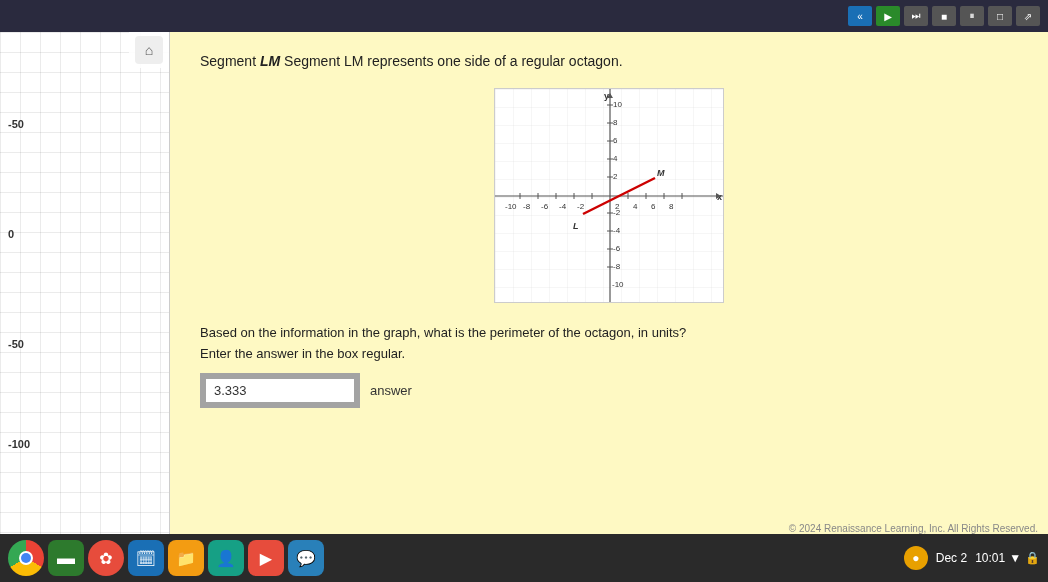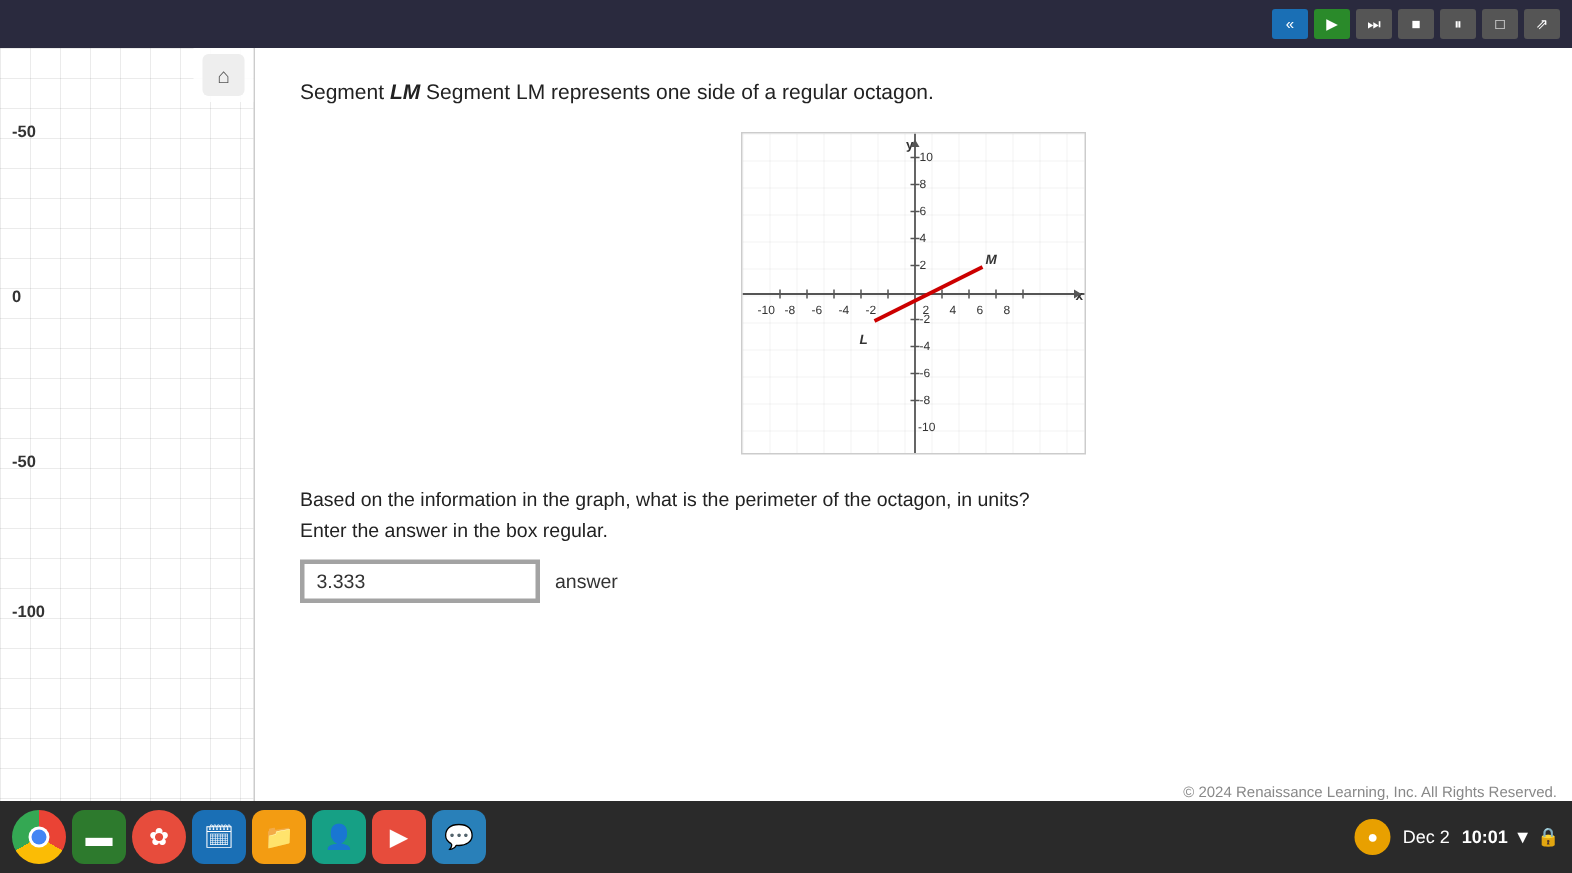--- a/index.html
+++ b/index.html
@@ -62,20 +62,21 @@
         linear-gradient(90deg, rgba(0,0,0,0.08) 1px, transparent 1px);
       background-size: 20px 20px;
       position: relative;
     }
     .y-label {
       position: absolute;
       left: 8px;
       font-size: 11px;
       color: #333;
       font-weight: bold;
+      margin-top: 36px;
     }
     .top-icons {
       position: absolute;
       top: 0;
       right: 0;
       width: 40px;
       display: flex;
       flex-direction: column;
       align-items: center;
       padding: 4px;
@@ -91,21 +92,21 @@
       align-items: center;
       justify-content: center;
       cursor: pointer;
       font-size: 14px;
       color: #555;
     }
 
     
     .content-area {
       flex: 1;
-      background: #ffffff;
+      background: #fef9c3;
       padding: 20px 30px 24px 30px;
       overflow-y: auto;
       position: relative;
     }
 
     .question-title {
       font-size: 14px;
       color: #222;
       margin-bottom: 16px;
       line-height: 1.4;
@@ -137,21 +138,21 @@
     }
 
     
     .answer-row {
       display: flex;
       align-items: center;
       gap: 10px;
       margin-bottom: 16px;
     }
     .answer-input {
-      border: 3px solid #a3a3a3;
+      border: 6px solid #a3a3a3;
       padding: 4px 8px;
       font-size: 13px;
       width: 160px;
       color: #333;
       outline: none;
     }
     .units-label {
       font-size: 13px;
       color: #333;
     }
@@ -207,21 +208,20 @@
     .taskbar-date {
       color: white;
       font-size: 12px;
     }
     .taskbar-time {
       color: white;
       font-size: 12px;
       display: flex;
       align-items: center;
       gap: 4px;
-      font-weight: bold;
     }
     .app-green { background: #2d7a2d; border-radius: 8px; }
     .app-blue-file { background: #1a6fb5; border-radius: 8px; }
     .app-yellow { background: #f39c12; border-radius: 8px; }
     .app-teal { background: #16a085; border-radius: 8px; }
     .app-red2 { background: #e74c3c; border-radius: 8px; }
     .app-blue2 { background: #2980b9; border-radius: 8px; }
   </style>
 </head>
 <body>

